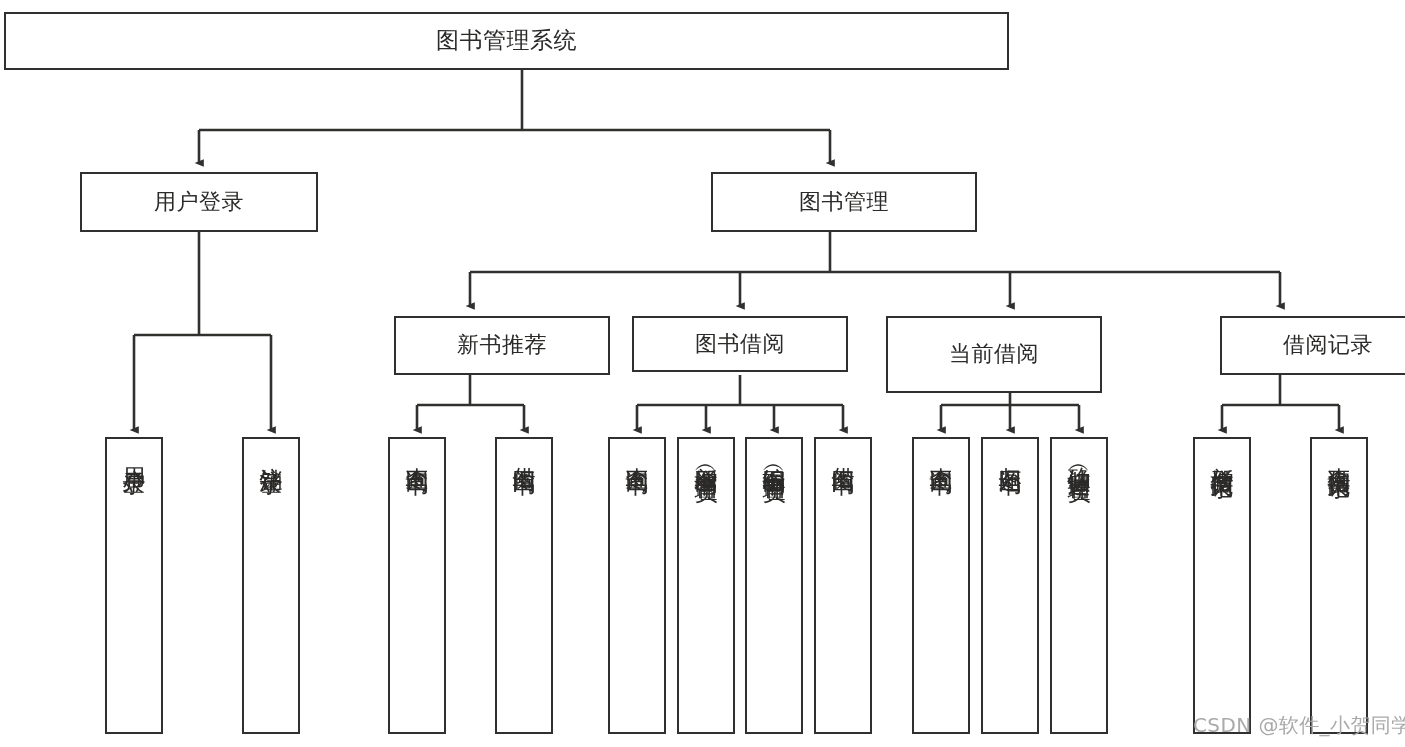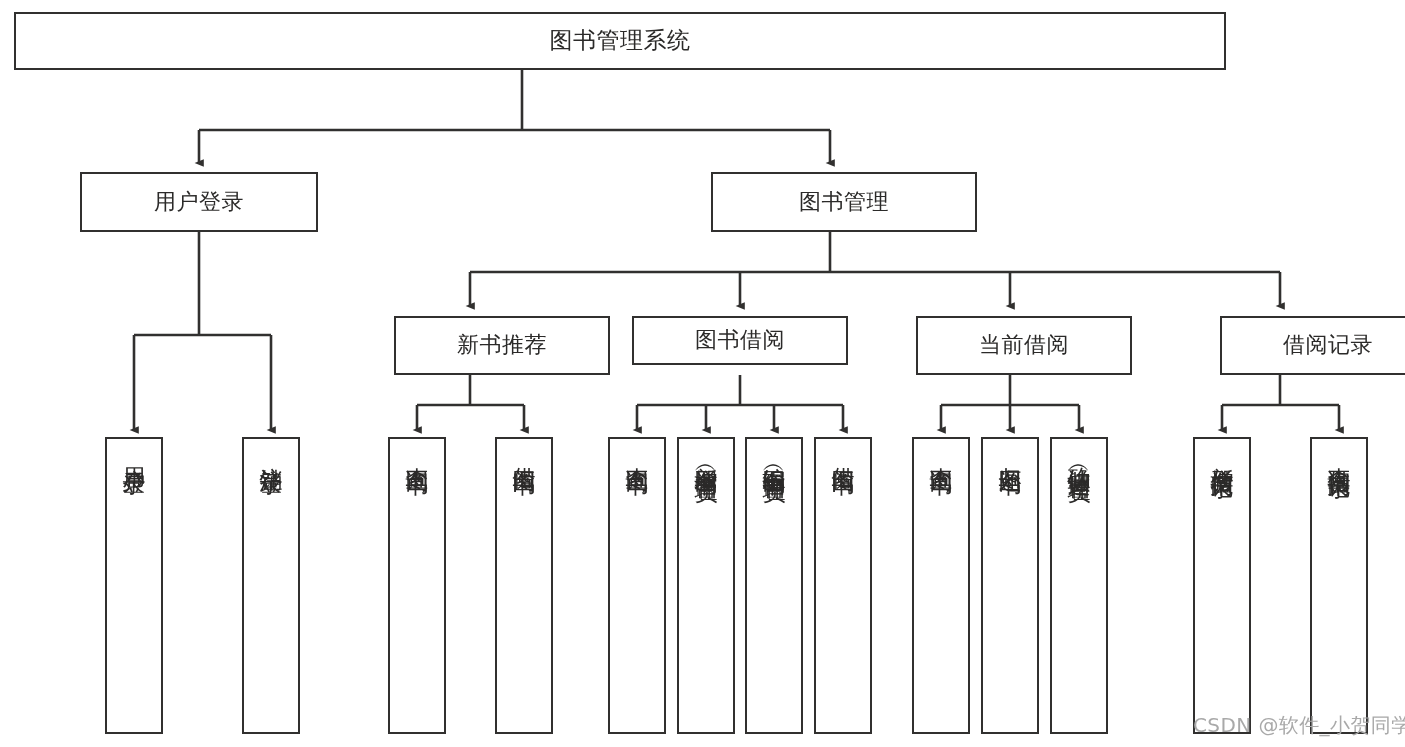--- a/index.html
+++ b/index.html
@@ -116,38 +116,38 @@
       <path d="M1010,405 L1010,430" marker-end="url(#arrowhead)"></path>
       <path d="M1079,405 L1079,430" marker-end="url(#arrowhead)"></path>
 
       <path d="M1280,375 L1280,405"></path>
       <path d="M1222,405 L1339,405"></path>
       <path d="M1222,405 L1222,430" marker-end="url(#arrowhead)"></path>
       <path d="M1339,405 L1339,430" marker-end="url(#arrowhead)"></path>
     </g>
   </svg>
 
-  <div class="node horiz" id="root-node" style="left:14px; top:12px; width:1212px; height:58px;">
+  <div class="node horiz" id="root-node" style="left:4px; top:12px; width:1005px; height:58px;">
     <span class="node-label">图书管理系统</span>
   </div>
 
   <div class="node horiz" style="left:80px; top:172px; width:238px; height:60px;">
     <span class="node-label">用户登录</span>
   </div>
   <div class="node horiz" style="left:711px; top:172px; width:266px; height:60px;">
     <span class="node-label">图书管理</span>
   </div>
 
   <div class="node horiz" style="left:362px; top:316px; width:216px; height:59px;margin-left:32px;">
     <span class="node-label">新书推荐</span>
   </div>
-  <div class="node horiz" style="left:632px; top:316px; width:216px; height:49px;">
+  <div class="node horiz" style="left:632px; top:316px; width:216px; height:56px;">
     <span class="node-label">图书借阅</span>
   </div>
-  <div class="node horiz" style="left:916px; top:316px; width:216px; height:59px;align-items:center;">
+  <div class="node horiz" style="left:886px; top:316px; width:216px; height:77px;align-items:center;">
     <span class="node-label">当前借阅</span>
   </div>
   <div class="node horiz" style="left:1172px; top:316px; width:216px; height:59px;margin-left:48px;">
     <span class="node-label">借阅记录</span>
   </div>
 
   <div class="node vert" style="left:105px; top:437px; width:58px; height:297px;">
     <span class="node-label">用户登录</span>
   </div>
   <div class="node vert" style="left:242px; top:437px; width:58px; height:297px;">

